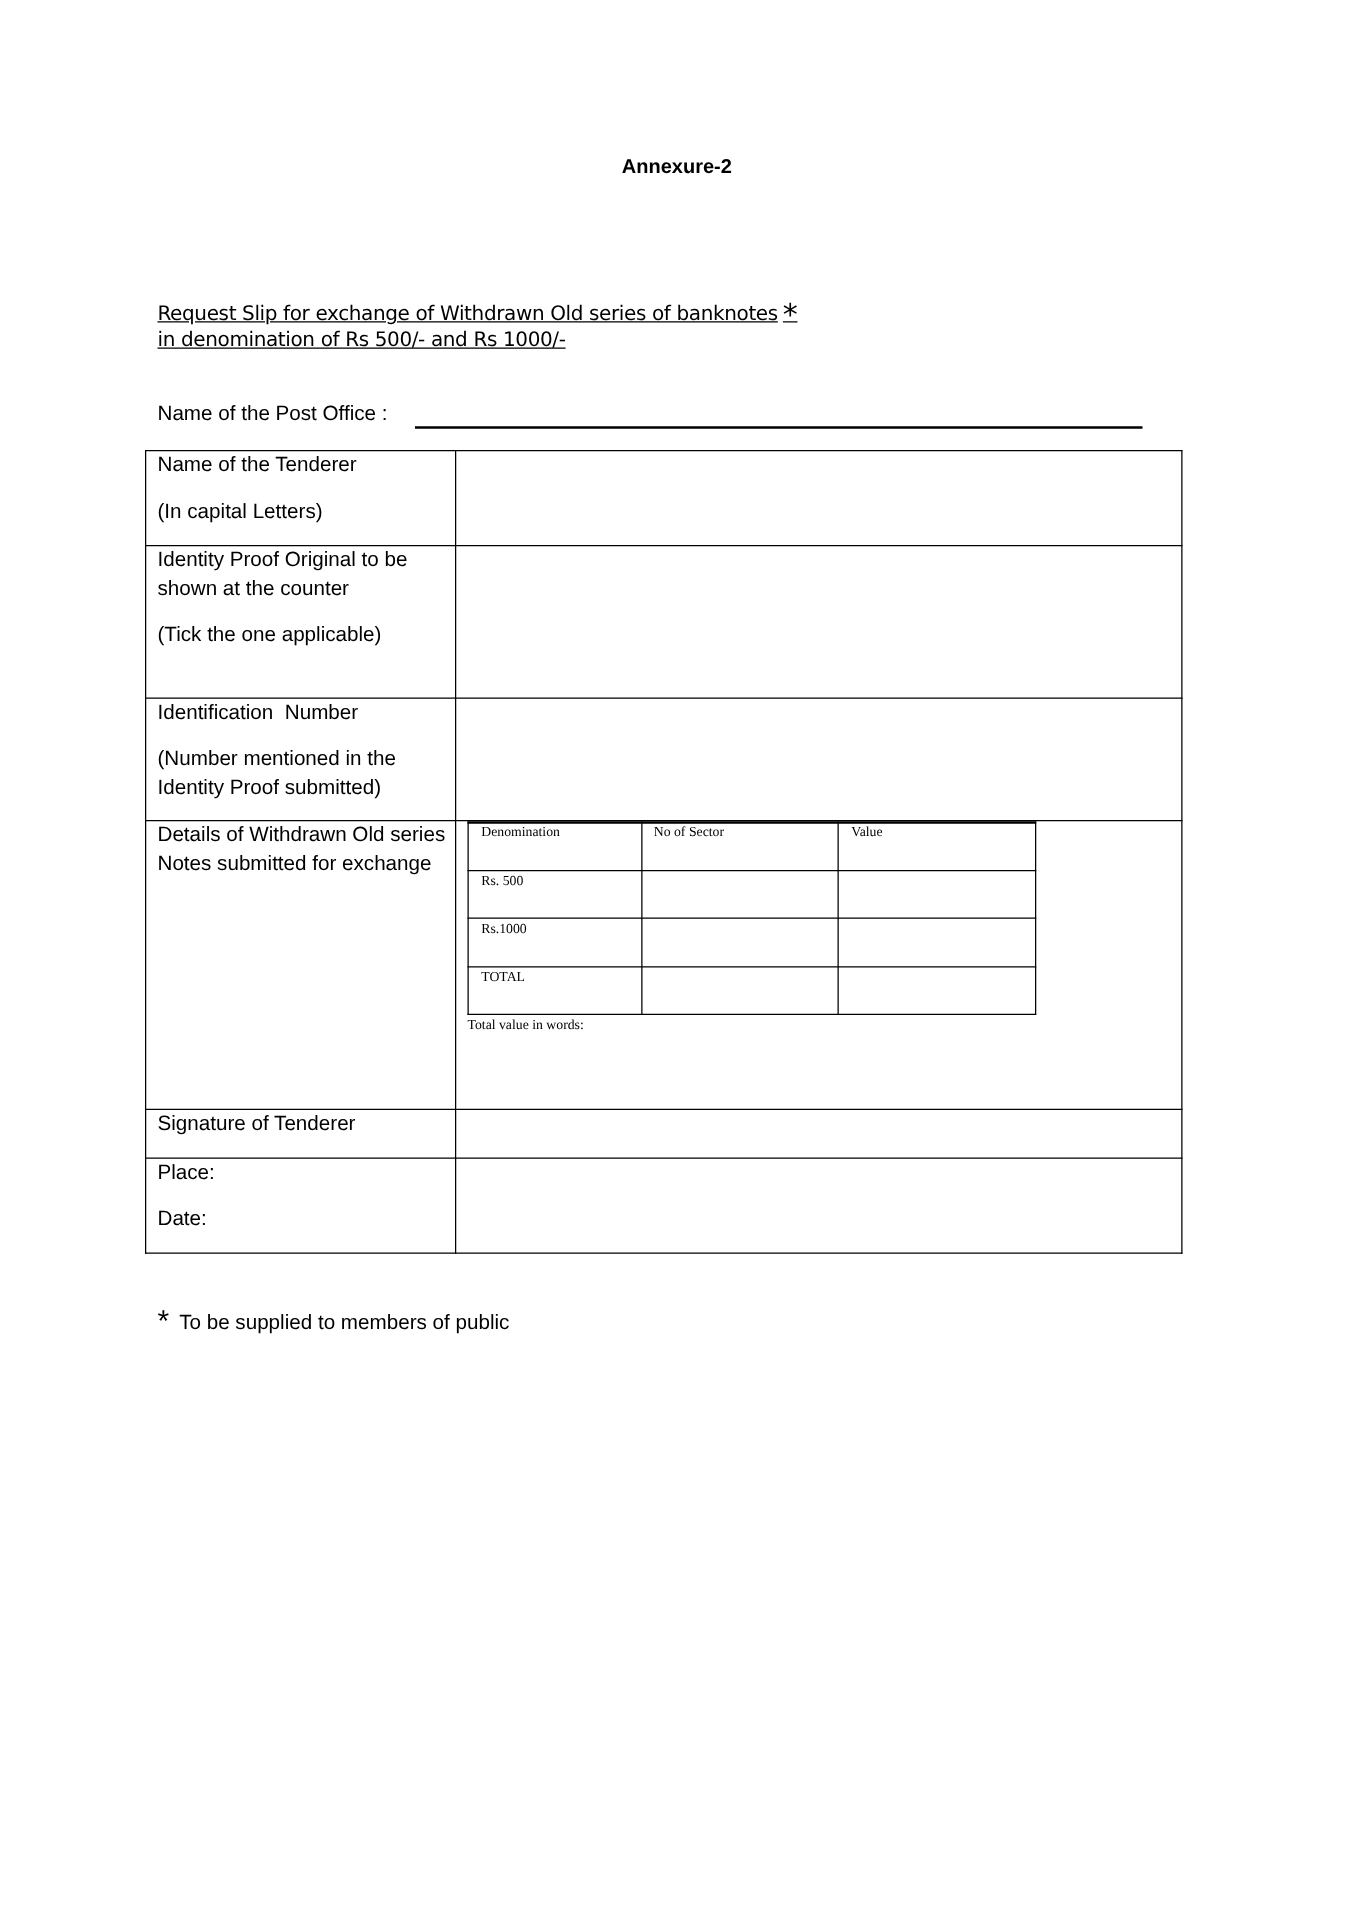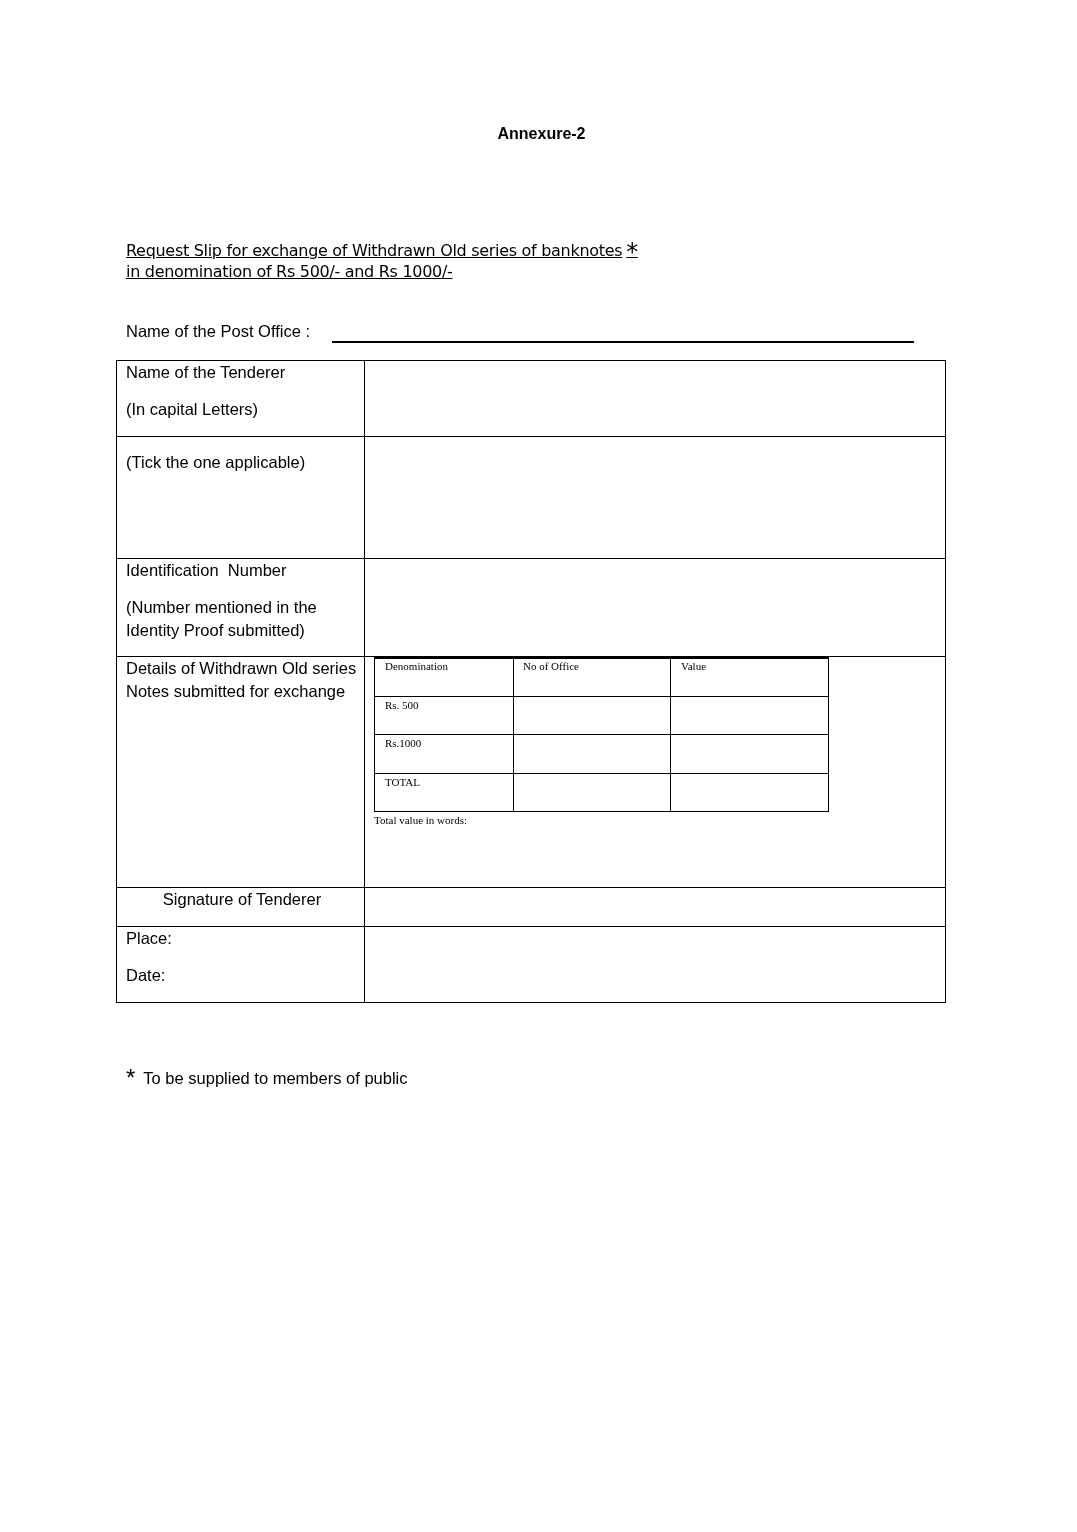--- a/index.html
+++ b/index.html
@@ -11,21 +11,21 @@
   .title2 { top:262px; }
   .star { font-size:24px; text-decoration:none; position:relative; top:4px; margin-left:4px; }
   .po-label { left:126px; top:322px; font-size:16.5px; }
   .po-line { left:332px; top:341px; width:582px; height:2px; background:#000; }
   .grid-line-h { height:1px; background:#000; }
   .grid-line-v { width:1px; background:#000; }
   .cell { font-size:16.5px; line-height:23px; }
   .cell p { margin:0; }
   .gap { height:14px; }
   .inner { font-size:11px;font-family:Liberation Serif, serif; }
-  .footnote { left:126px; top:1042px; font-size:16.5px;margin-top:20px; }
+  .footnote { left:126px; top:1042px; font-size:16.5px; }
   .footnote .fstar { font-size:24px; position:relative; top:2px; margin-right:8px; }
   .field-input { position:absolute; background:transparent; border:none; outline:none; }
 </style>
 </head>
 <body>
 
 <div class="abs annex">Annexure-2</div>
 
 <div class="abs title title1">
   <span>Request Slip for exchange of Withdrawn Old series of banknotes</span><span class="star">*</span>
@@ -48,20 +48,21 @@
 <div class="abs grid-line-v" style="left:945px;top:360px;height:643px;"></div>
 
 <div class="abs cell" style="left:126px;top:361px;width:232px;">
   <p>Name of the Tenderer</p>
   <div class="gap"></div>
   <p>(In capital Letters)</p>
 </div>
 <input class="field-input" style="left: 370px; top: 366px; width: 570px; height: 64px;" value="">
 
 <div class="abs cell" style="left:126px;top:437px;width:232px;">
+  <p>Identity Proof Original to be shown at the counter</p>
   <div class="gap"></div>
   <p>(Tick the one applicable)</p>
 </div>
 <div class="abs cell" style="left:374px;top:437px;width:560px;">
   <div class="gap"></div>
 </div>
 
 <div class="abs cell" style="left:126px;top:559px;width:232px;">
   <p style="white-space:pre;">Identification  Number</p>
   <div class="gap"></div>
@@ -77,39 +78,39 @@
 <div class="abs grid-line-h" style="left:374px;top:696px;width:455px;"></div>
 <div class="abs grid-line-h" style="left:374px;top:734px;width:455px;"></div>
 <div class="abs grid-line-h" style="left:374px;top:773px;width:455px;"></div>
 <div class="abs grid-line-h" style="left:374px;top:811px;width:455px;"></div>
 <div class="abs grid-line-v" style="left:374px;top:657px;height:155px;"></div>
 <div class="abs grid-line-v" style="left:513px;top:657px;height:155px;"></div>
 <div class="abs grid-line-v" style="left:670px;top:657px;height:155px;"></div>
 <div class="abs grid-line-v" style="left:828px;top:657px;height:155px;"></div>
 
 <div class="abs inner" style="left:385px;top:660px;">Denomination</div>
-<div class="abs inner" style="left:523px;top:660px;">No of Office</div>
+<div class="abs inner" style="left:523px;top:660px;">No of Sector</div>
 <div class="abs inner" style="left:681px;top:660px;">Value</div>
 
 <div class="abs inner" style="left:385px;top:699px;">Rs. 500</div>
 <input class="field-input" style="left: 517px; top: 699px; width: 150px; height: 32px;" value="">
 <input class="field-input" style="left: 674px; top: 699px; width: 150px; height: 32px;" value="">
 
 <div class="abs inner" style="left:385px;top:737px;">Rs.1000</div>
 <input class="field-input" style="left: 517px; top: 737px; width: 150px; height: 32px;" value="">
 <input class="field-input" style="left: 674px; top: 737px; width: 150px; height: 32px;" value="">
 
 <div class="abs inner" style="left:385px;top:776px;">TOTAL</div>
 <input class="field-input" style="left: 517px; top: 776px; width: 150px; height: 32px;" value="">
 <input class="field-input" style="left: 674px; top: 776px; width: 150px; height: 32px;" value="">
 
 <div class="abs inner" style="left:374px;top:814px;">Total value in words:</div>
 <input class="field-input" style="left: 374px; top: 838px; width: 565px; height: 44px;" value="">
 
-<div class="abs cell" style="left:126px;top:888px;width:232px;text-align:center;">
+<div class="abs cell" style="left:126px;top:888px;width:232px;">
   <p>Signature of Tenderer</p>
 </div>
 <input class="field-input" style="left: 370px; top: 890px; width: 570px; height: 32px;" value="">
 
 <div class="abs cell" style="left:126px;top:927px;width:232px;">
   <p>Place:</p>
   <div class="gap"></div>
   <p>Date:</p>
 </div>
 <input class="field-input" style="left: 370px; top: 930px; width: 570px; height: 66px;" value="">

